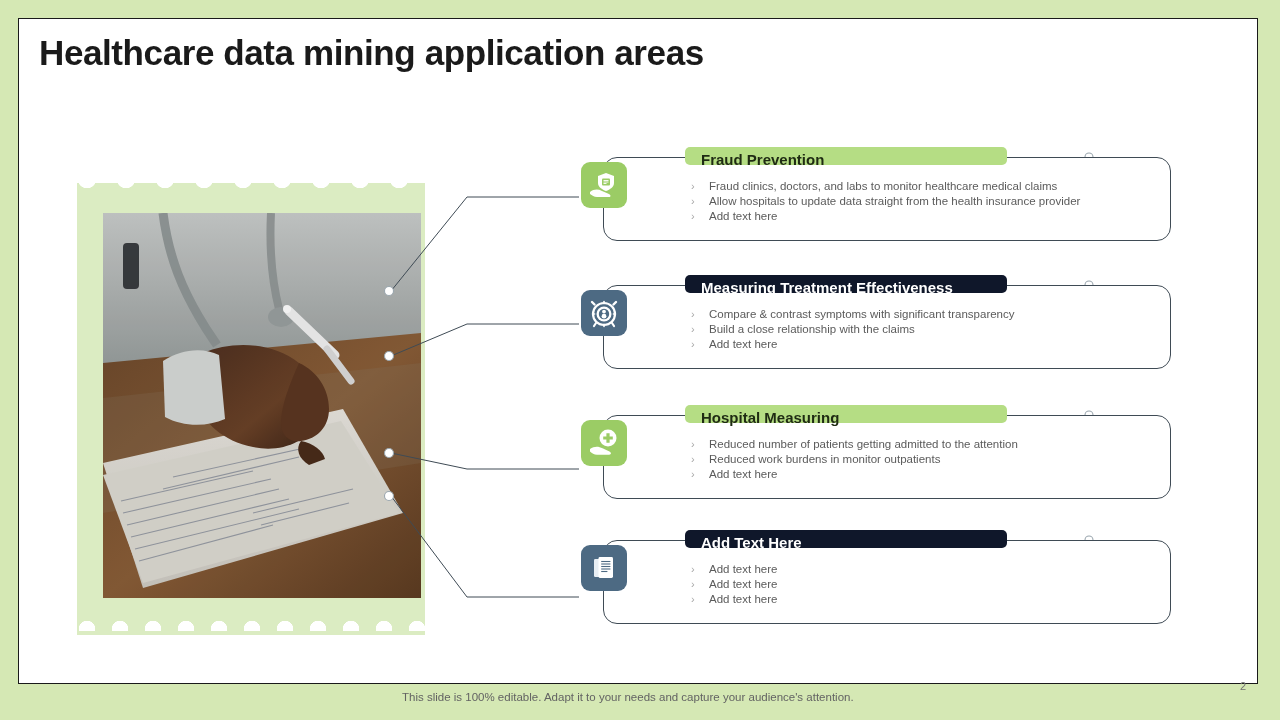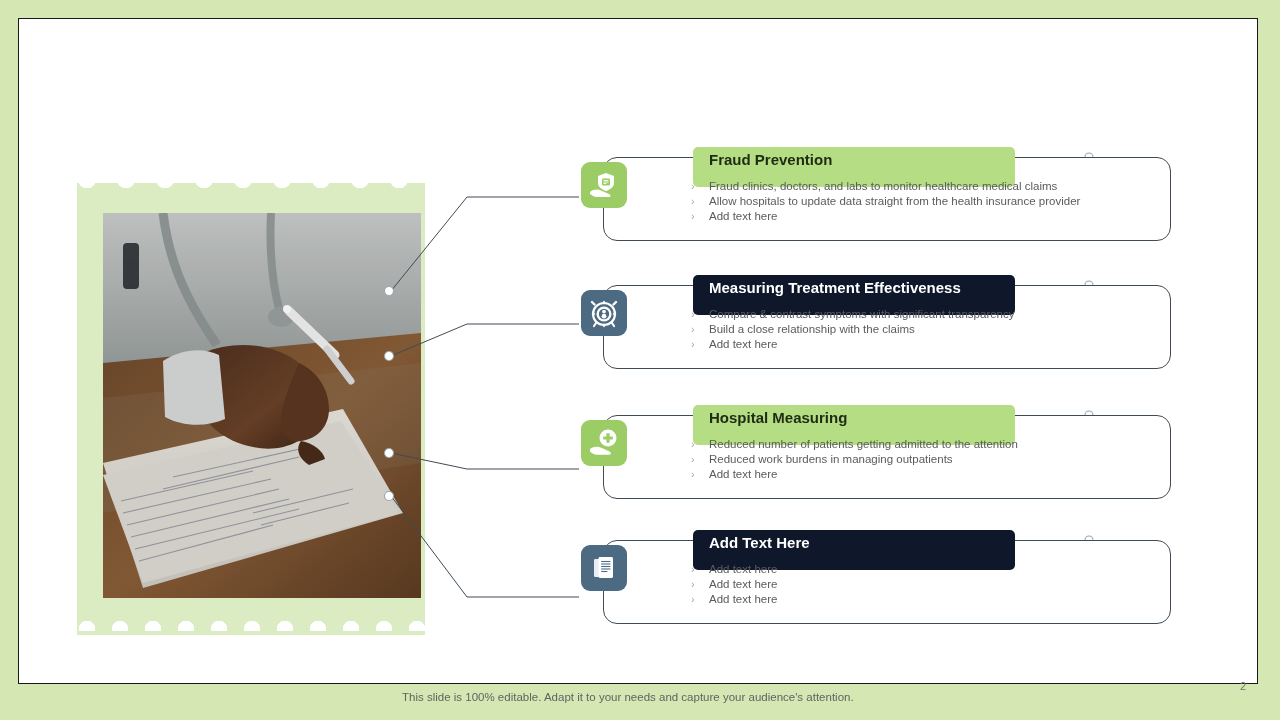--- a/index.html
+++ b/index.html
@@ -135,23 +135,23 @@
     align-items: center;
     justify-content: center;
     z-index: 3;
   }
   .row-icon.green { background: #9bcc65; }
   .row-icon.blue  { background: #4d6a83; }
   .row-icon svg { display: block; }
 
   .row-header {
     position: absolute;
-    left: 112px;
+    left: 104px;
     top: 0px;
-    height: 40px;
+    height: 18px;
     line-height: 26px;
     padding: 0 16px;
     border-radius: 5px;
     font-size: 15px;
     font-weight: 900;
     white-space: nowrap;
     z-index: 3;
     box-sizing: border-box;
   }
   .row-header.green {
@@ -208,20 +208,21 @@
     top: -6px;
     font-size: 11px;
     color: #707070;
   }
 </style>
 </head>
 <body>
 
 <div class="slide-frame">
 
+  <div class="page-title">Healthcare data mining application areas</div>
 
   <div class="photo-frame">
     <div class="photo-paper"></div>
     <div class="photo-teeth-top"></div>
     <div class="photo-teeth-bottom"></div>
     <div class="photo-img">
       <svg width="318" height="385" viewBox="0 0 318 385">
         <defs>
           <linearGradient id="coat" x1="0" y1="0" x2="0" y2="1">
             <stop offset="0" stop-color="#c9cccb"></stop>
@@ -378,21 +379,21 @@
       </svg>
     </div>
     <div class="row-header green">Hospital Measuring</div>
     <div class="row-bullets">
       <div class="bullet">
         <span class="bullet-mark">›</span>
         <span>Reduced number of patients getting admitted to the attention</span>
       </div>
       <div class="bullet">
         <span class="bullet-mark">›</span>
-        <span>Reduced work burdens in managing outpatients</span>
+        <span>Reduced work burdens in monitor outpatients</span>
       </div>
       <div class="bullet">
         <span class="bullet-mark">›</span>
         <span>Add text here</span>
       </div>
     </div>
   </div>
 
   <div class="row" style="top:511px">
     <div class="row-outline"></div>

